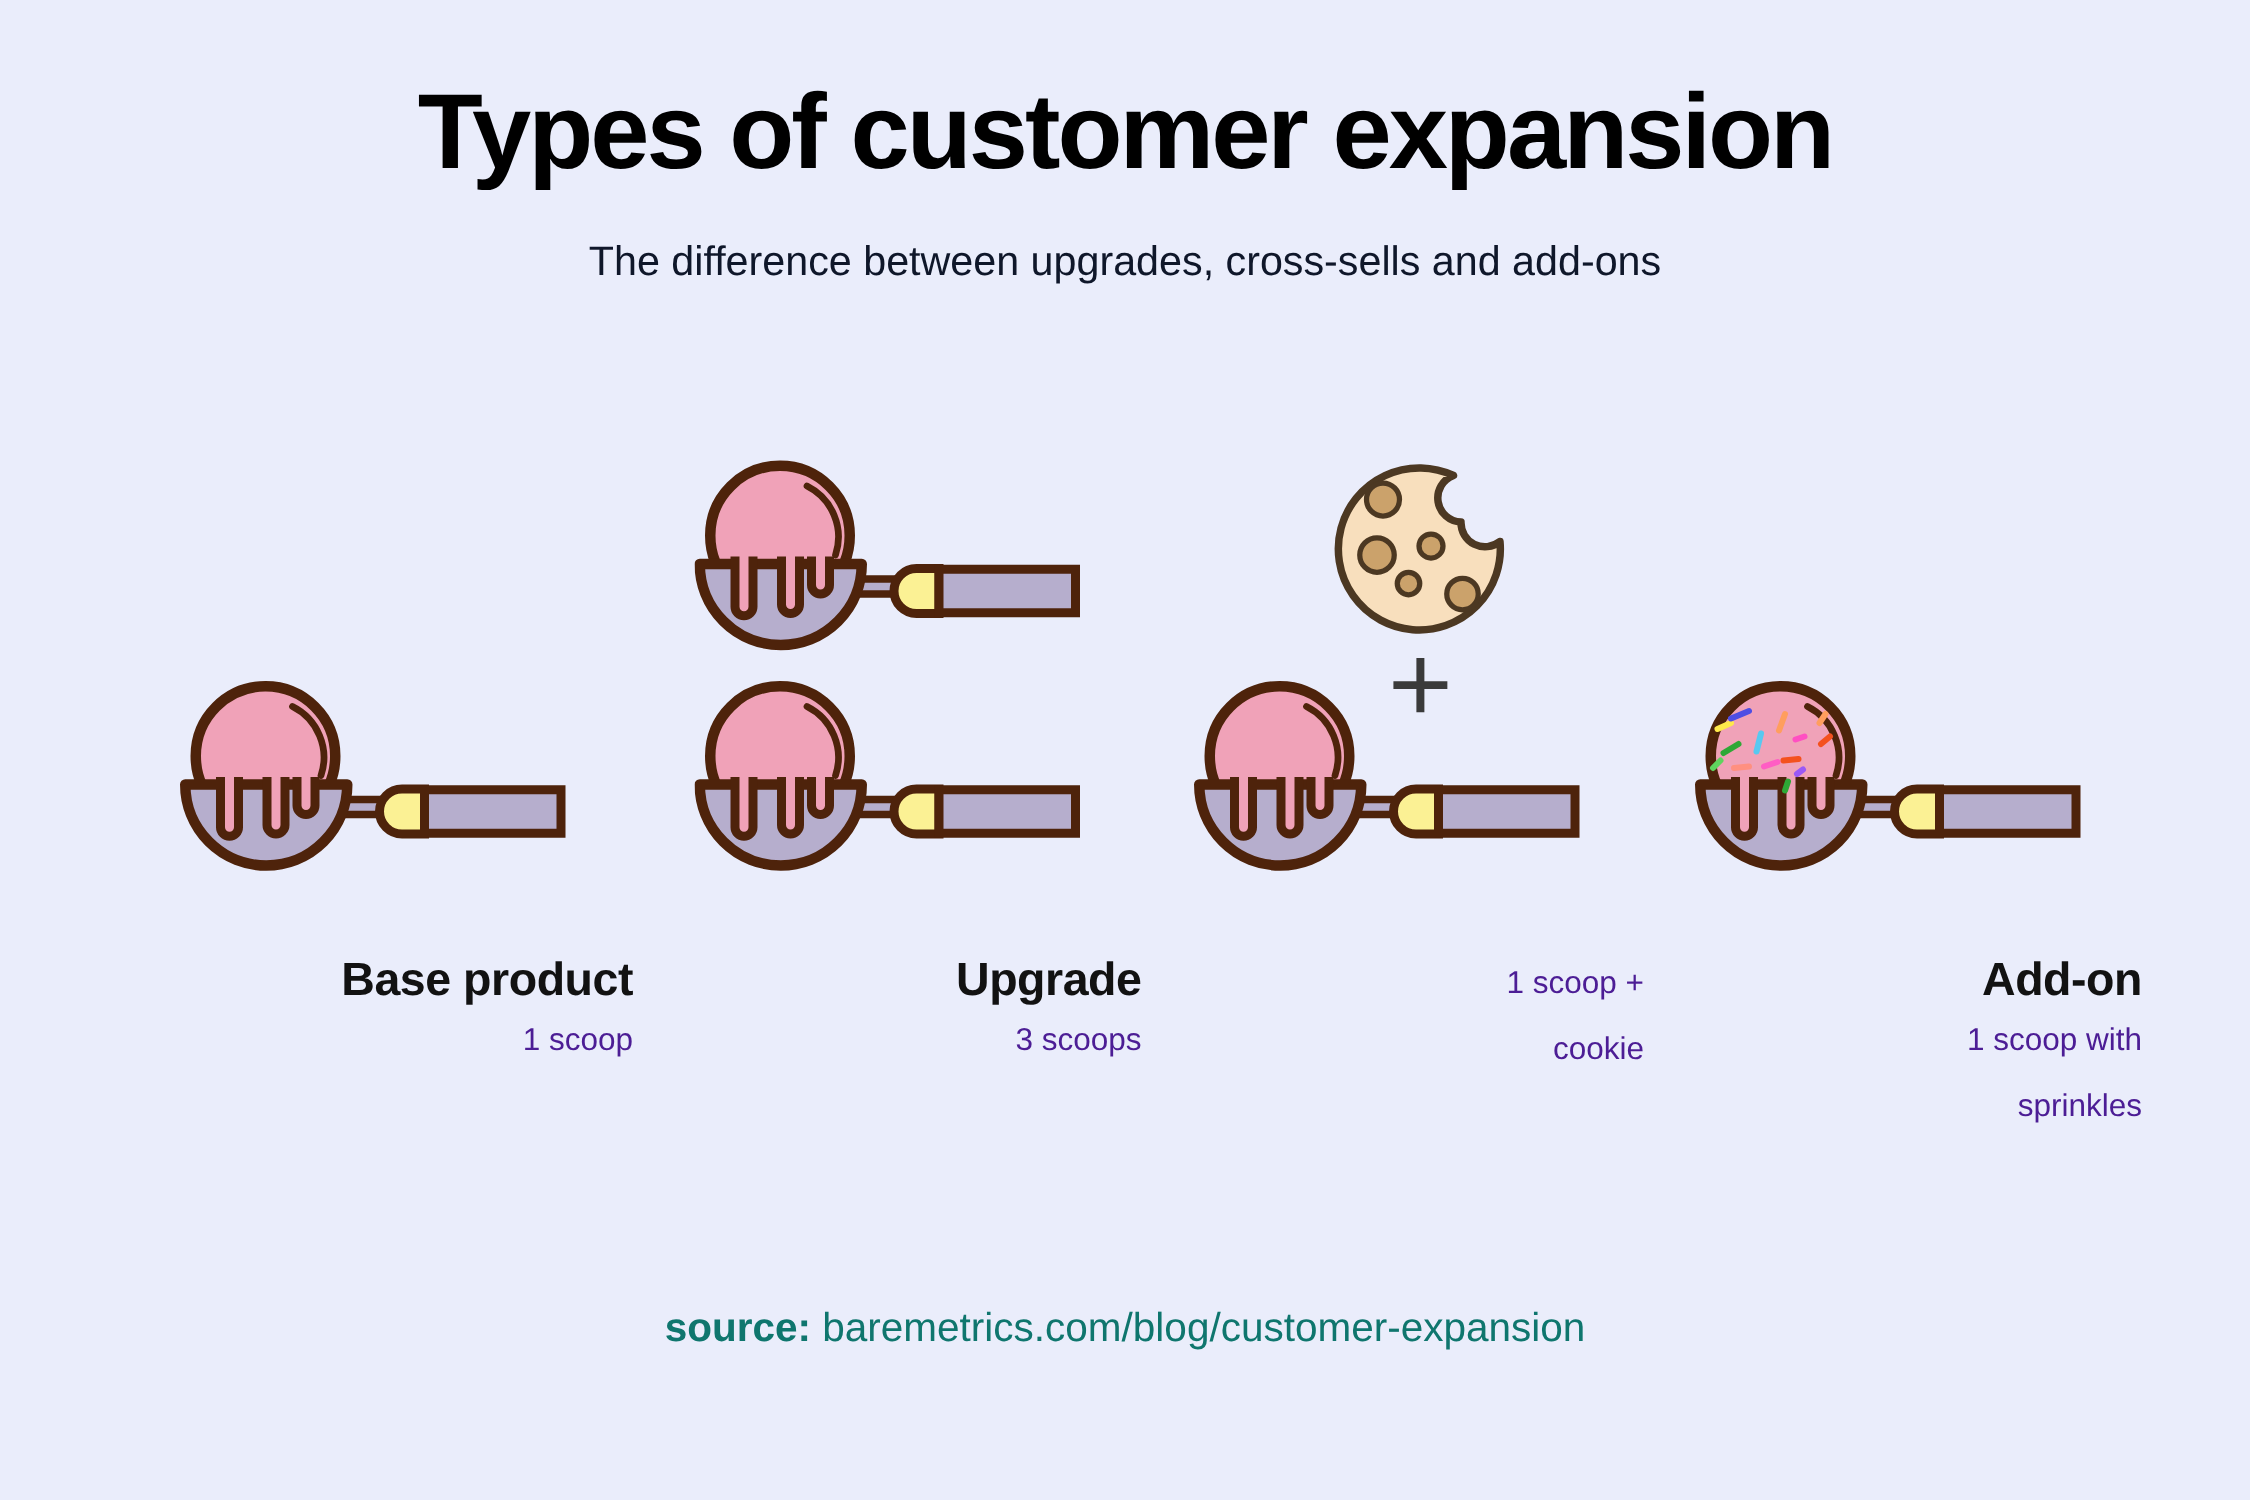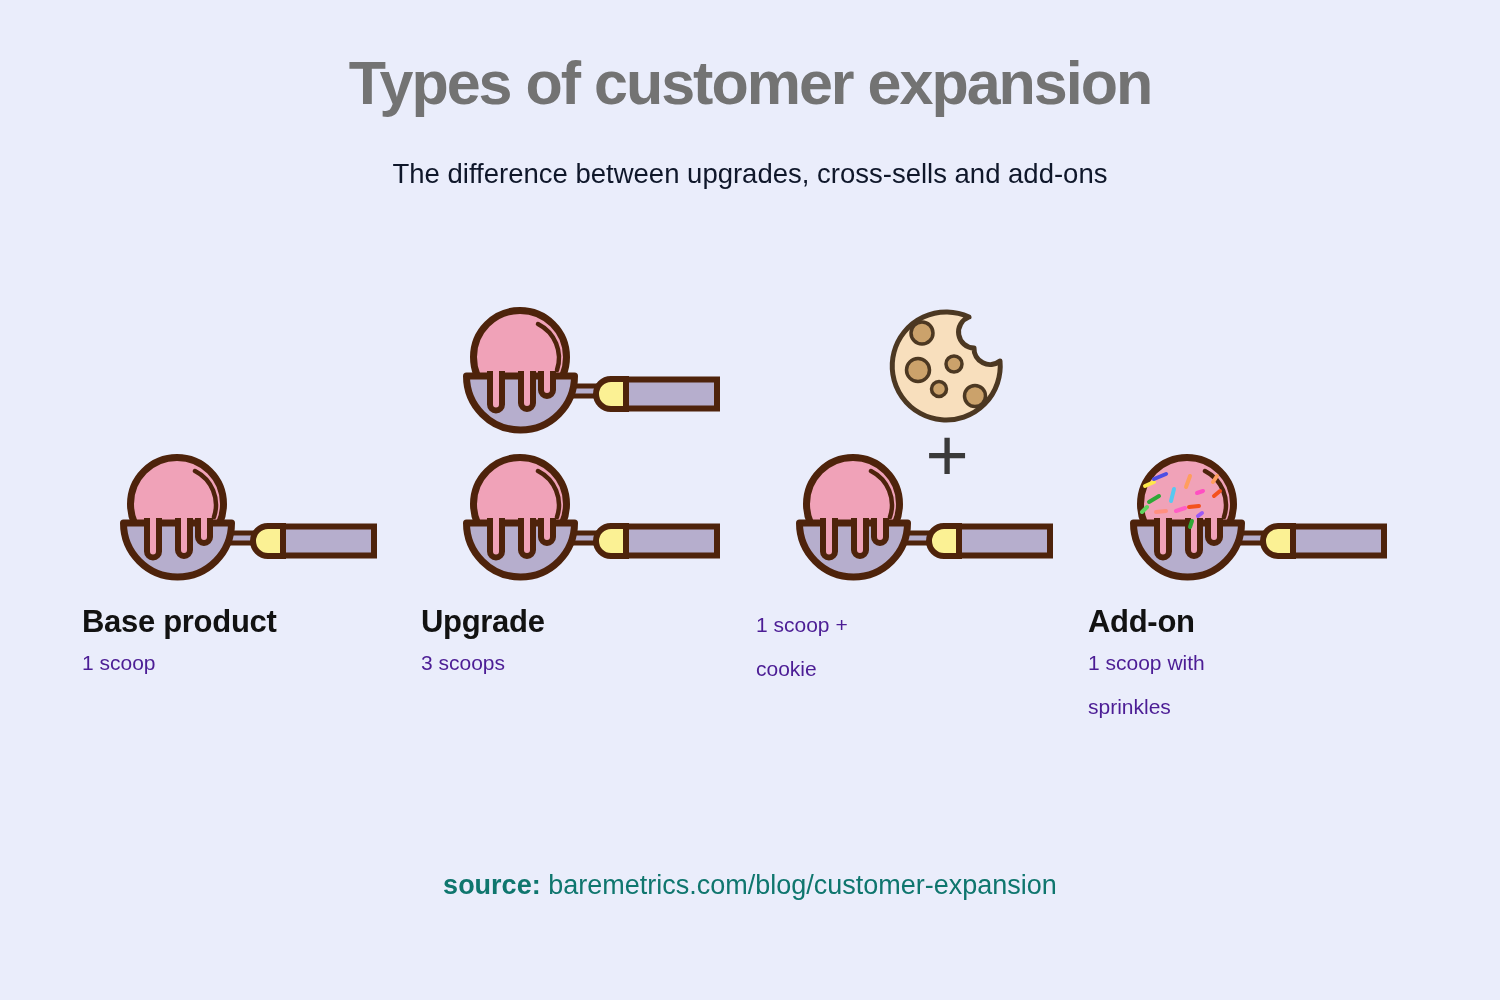--- a/index.html
+++ b/index.html
@@ -4,28 +4,28 @@
 <style>
   html,body{margin:0;padding:0;background:#EAEDFB;}
   .canvas{
     position:relative;width:1500px;height:1000px;overflow:hidden;
     background:#EAEDFB;
     font-family:"Liberation Sans", sans-serif;
     color:#161616;
   }
   .title{
     position:absolute;left:0;right:0;top:53px;text-align:center;
-    font-size:61px;font-weight:bold;letter-spacing:-2px;line-height:1;color:#737373;
+    font-size:71px;font-weight:bold;letter-spacing:-2px;line-height:1;color:#000000;
   }
   .subtitle{
     position:absolute;left:0;right:0;top:157px;text-align:center;
     font-size:27.5px;line-height:1.2;color:#0f172a;
   }
   .illus{position:absolute;}
-  .col-label{position:absolute;top:603px;width:340px;text-align:left;}
+  .col-label{position:absolute;top:634px;width:340px;text-align:right;}
   .col-title{font-size:31px;font-weight:bold;line-height:38px;color:#121212;letter-spacing:-0.3px;}
   .col-line{font-size:21px;line-height:44px;color:#4c1d95;}
   .plus{
     position:absolute;left:877px;top:419px;width:140px;text-align:center;
     font-size:74px;line-height:1;color:#3A3A3A;font-weight:normal;
   }
   .source{
     position:absolute;left:0;right:0;top:869px;text-align:center;
     font-size:27px;line-height:1.2;color:#0f766e;
   }

